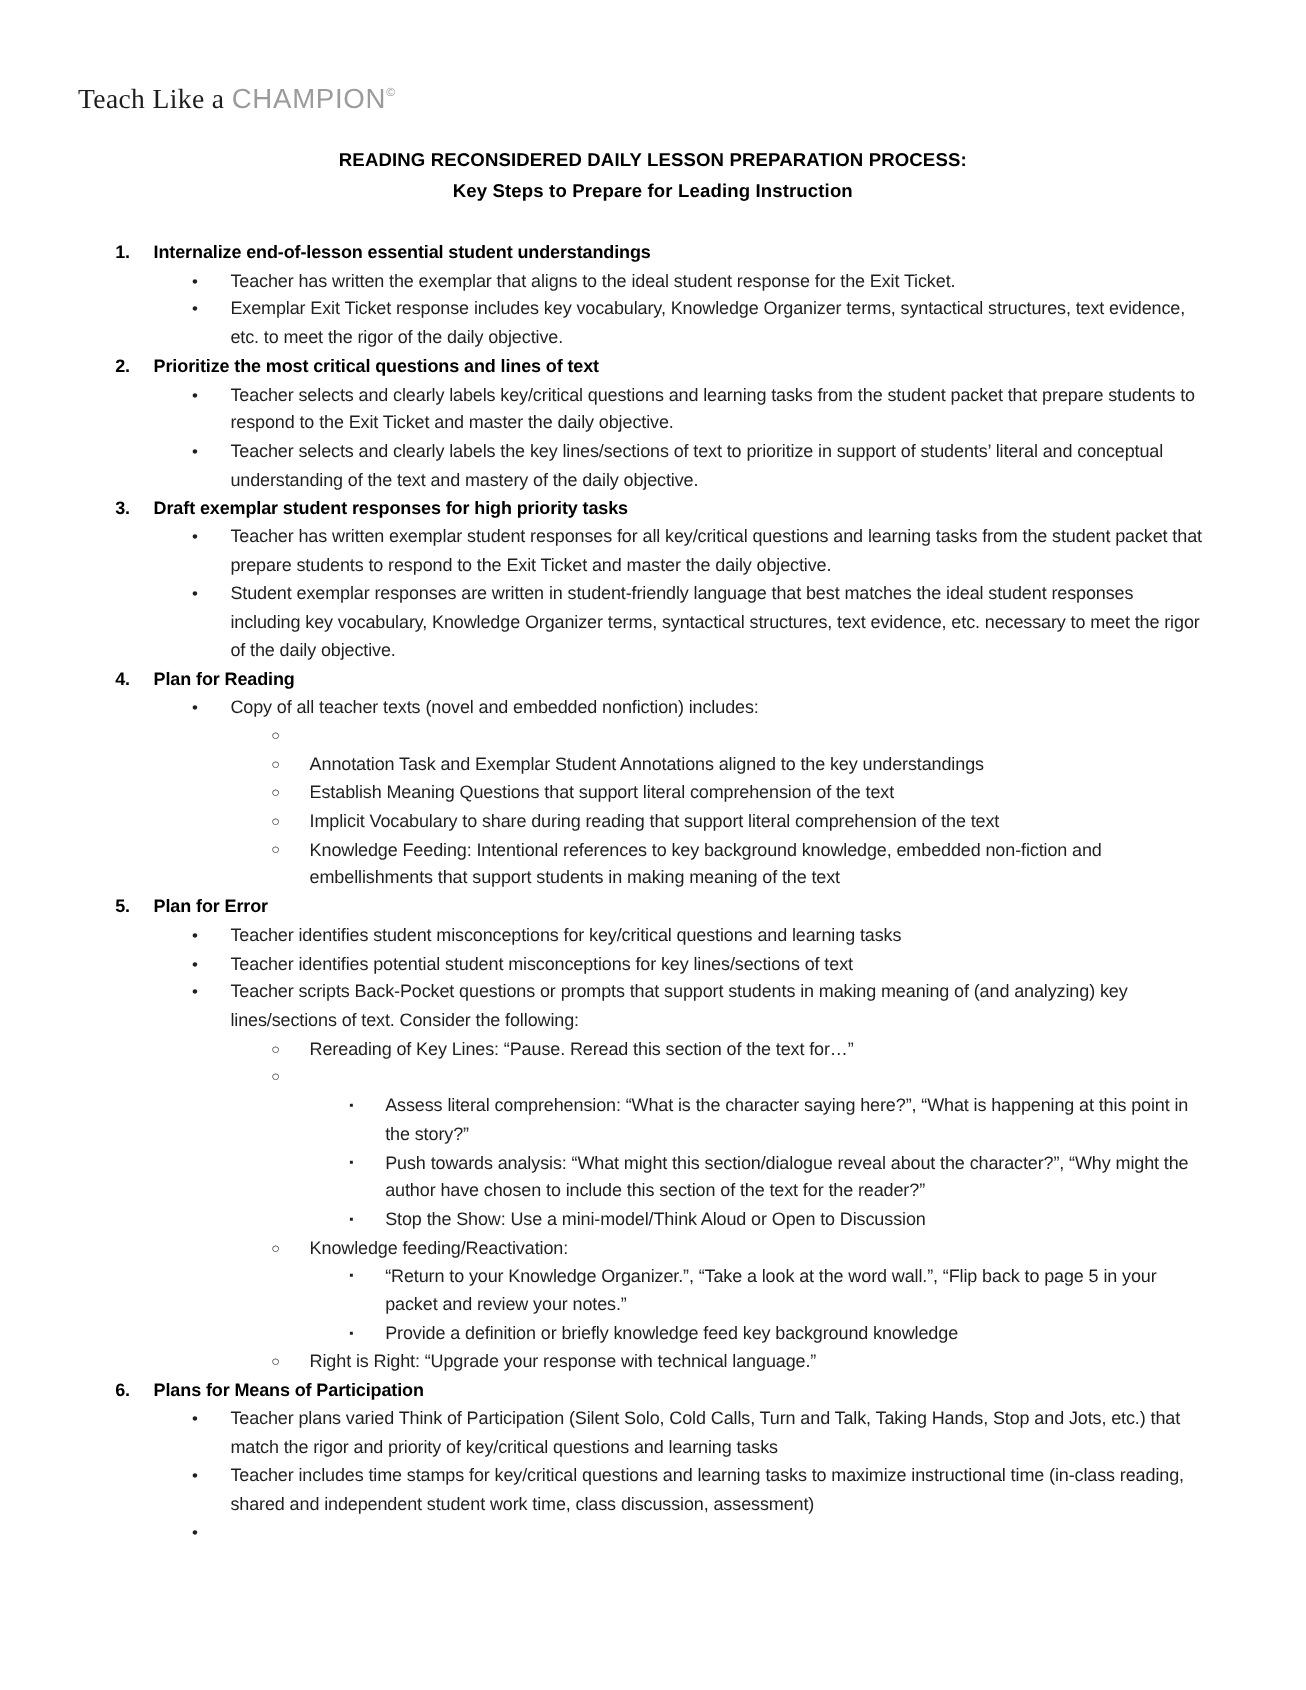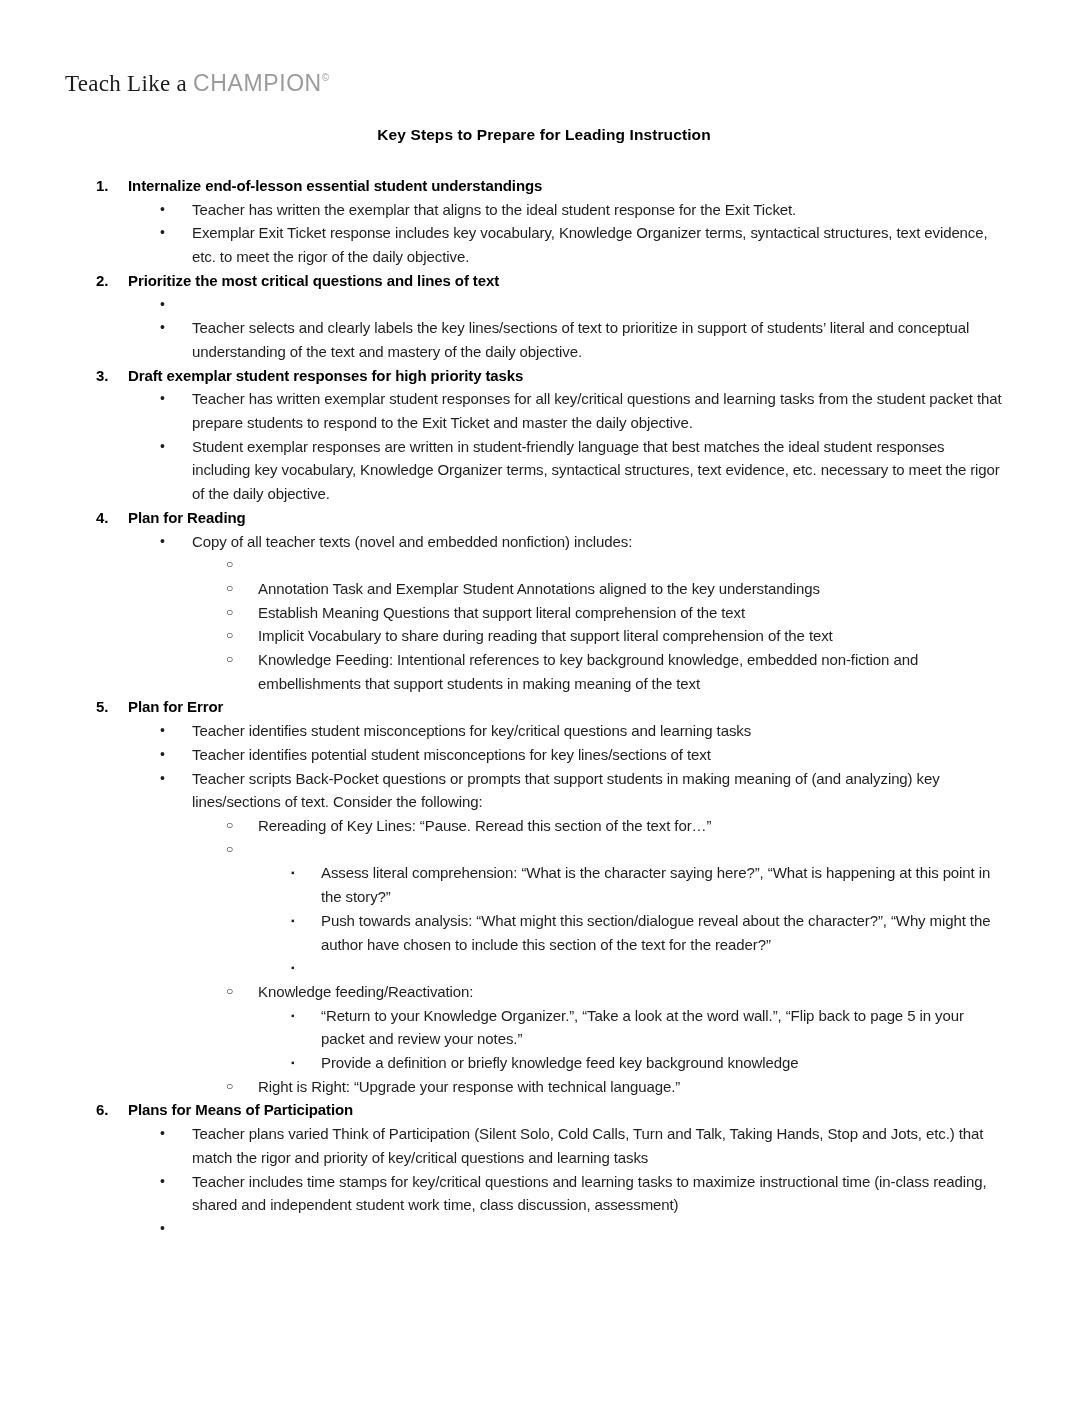--- a/index.html
+++ b/index.html
@@ -77,20 +77,21 @@
 </head>
 <body>
 
 <div class="page">
 
   <div class="logo">
     <span class="logo-serif">Teach Like a </span><span class="logo-brand">CHAMPION</span><span class="logo-mark">©</span>
   </div>
 
   <div class="title">
+    <div class="title-line">READING RECONSIDERED DAILY LESSON PREPARATION PROCESS:</div>
     <div class="title-line">Key Steps to Prepare for Leading Instruction</div>
   </div>
 
   <div class="content" id="content">
       <div class="section">
         <div class="section-heading">
           <span class="section-num">1.</span>
           <span class="section-heading-text">Internalize end-of-lesson essential student understandings</span>
         </div>
         <div class="item lvl1">
@@ -102,20 +103,21 @@
           <span class="item-text">Exemplar Exit Ticket response includes key vocabulary, Knowledge Organizer terms, syntactical structures, text evidence, etc. to meet the rigor of the daily objective.</span>
         </div>
       </div>
       <div class="section">
         <div class="section-heading">
           <span class="section-num">2.</span>
           <span class="section-heading-text">Prioritize the most critical questions and lines of text</span>
         </div>
         <div class="item lvl1">
           <span class="marker">•</span>
+          <span class="item-text">Teacher selects and clearly labels key/critical questions and learning tasks from the student packet that prepare students to respond to the Exit Ticket and master the daily objective.</span>
         </div>
         <div class="item lvl1">
           <span class="marker">•</span>
           <span class="item-text">Teacher selects and clearly labels the key lines/sections of text to prioritize in support of students’ literal and conceptual understanding of the text and mastery of the daily objective.</span>
         </div>
       </div>
       <div class="section">
         <div class="section-heading">
           <span class="section-num">3.</span>
           <span class="section-heading-text">Draft exemplar student responses for high priority tasks</span>
@@ -185,20 +187,21 @@
         <div class="item lvl3">
           <span class="marker">▪</span>
           <span class="item-text">Assess literal comprehension: “What is the character saying here?”, “What is happening at this point in the story?”</span>
         </div>
         <div class="item lvl3">
           <span class="marker">▪</span>
           <span class="item-text">Push towards analysis: “What might this section/dialogue reveal about the character?”, “Why might the author have chosen to include this section of the text for the reader?”</span>
         </div>
         <div class="item lvl3">
           <span class="marker">▪</span>
+          <span class="item-text">Stop the Show: Use a mini-model/Think Aloud or Open to Discussion</span>
         </div>
         <div class="item lvl2">
           <span class="marker">○</span>
           <span class="item-text">Knowledge feeding/Reactivation:</span>
         </div>
         <div class="item lvl3">
           <span class="marker">▪</span>
           <span class="item-text">“Return to your Knowledge Organizer.”, “Take a look at the word wall.”, “Flip back to page 5 in your packet and review your notes.”</span>
         </div>
         <div class="item lvl3">

